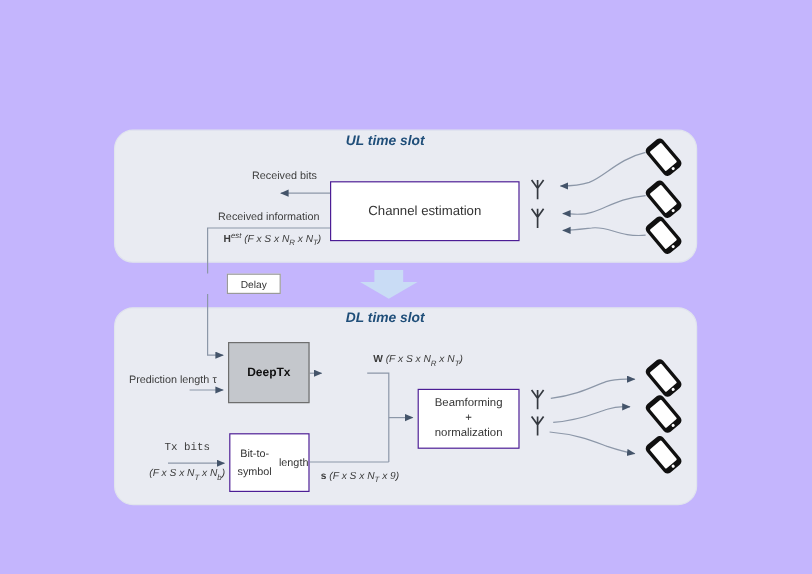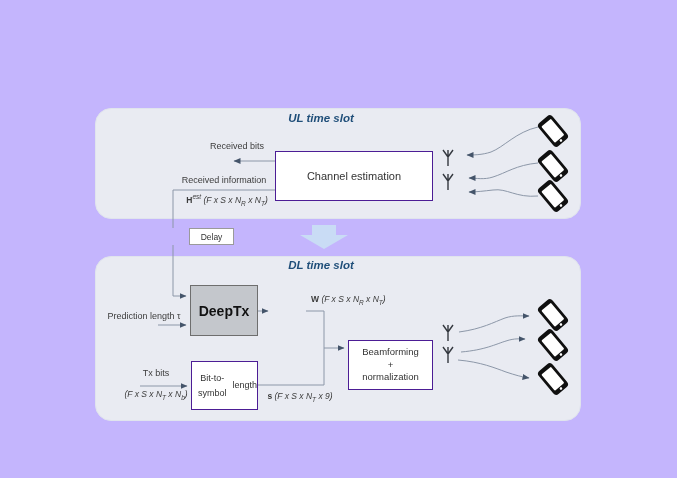--- a/index.html
+++ b/index.html
@@ -83,40 +83,40 @@
   <div class="lbl center" style="left:224px;top:175px;">Received information</div>
   <div class="lbl center formula" style="left:227px;top:193px;">
     <span class="b">H</span><sup>est</sup><span> (F x S x N</span><sub>R</sub><span> x N</span><sub>T</sub><span>)</span>
   </div>
   <div class="box" style="left:275px;top:151px;width:158px;height:50px;font-size:11px;">Channel estimation</div>
 
   <div class="box" style="left:150px;top:228px;width:45px;height:17px;font-size:8.5px;border-color:#9a9a9a;margin-left:39px;">Delay</div>
 
   <div class="lbl" style="left:103px;top:311px;width:82px;text-align:center;">Prediction length τ</div>
 
-  <div class="box gray" style="left:190px;top:285px;width:68px;height:51px;font-size:14px;font-weight:bold;color:#111;">DeepTx</div>
+  <div class="box gray" style="left:190px;top:285px;width:68px;height:51px;font-size:10px;font-weight:bold;color:#111;">DeepTx</div>
 
 
   <div class="lbl formula" style="left:311px;top:294px;">
     <span class="b">W</span><span> (F x S x N</span><sub>R</sub><span> x N</span><sub>T</sub><span>)</span>
   </div>
 
-  <div class="lbl center" style="left:156px;top:368px;">Tx bits</div>
+  <div class="lbl center" style="left:156px;top:368px;font-family:Liberation Mono, monospace;">Tx bits</div>
   <div class="lbl center formula" style="left:156px;top:389px;">
     <span>(F x S x N</span><sub>T</sub><span> x N</span><sub>b</sub><span>)</span>
   </div>
 
   <div class="box" style="left:191px;top:361px;width:67px;height:49px;font-size:9px;line-height:1.6;">
     <span>Bit-to-symbol</span>
     <span>length</span>
   </div>
 
   <div class="lbl center formula" style="left:300px;top:391px;">
     <span class="b">s</span><span> (F x S x N</span><sub>T</sub><span> x 9)</span>
   </div>
 
-  <div class="box" style="left:348px;top:324px;width:85px;height:50px;font-size:9.5px;line-height:1.35;flex-direction:column;margin-top:16px;">
+  <div class="box" style="left:348px;top:324px;width:85px;height:50px;font-size:9.5px;line-height:1.35;flex-direction:column;">
     <span>Beamforming</span>
     <span>+</span>
     <span>normalization</span>
   </div>
 
 </div>
 
 </body></html>

